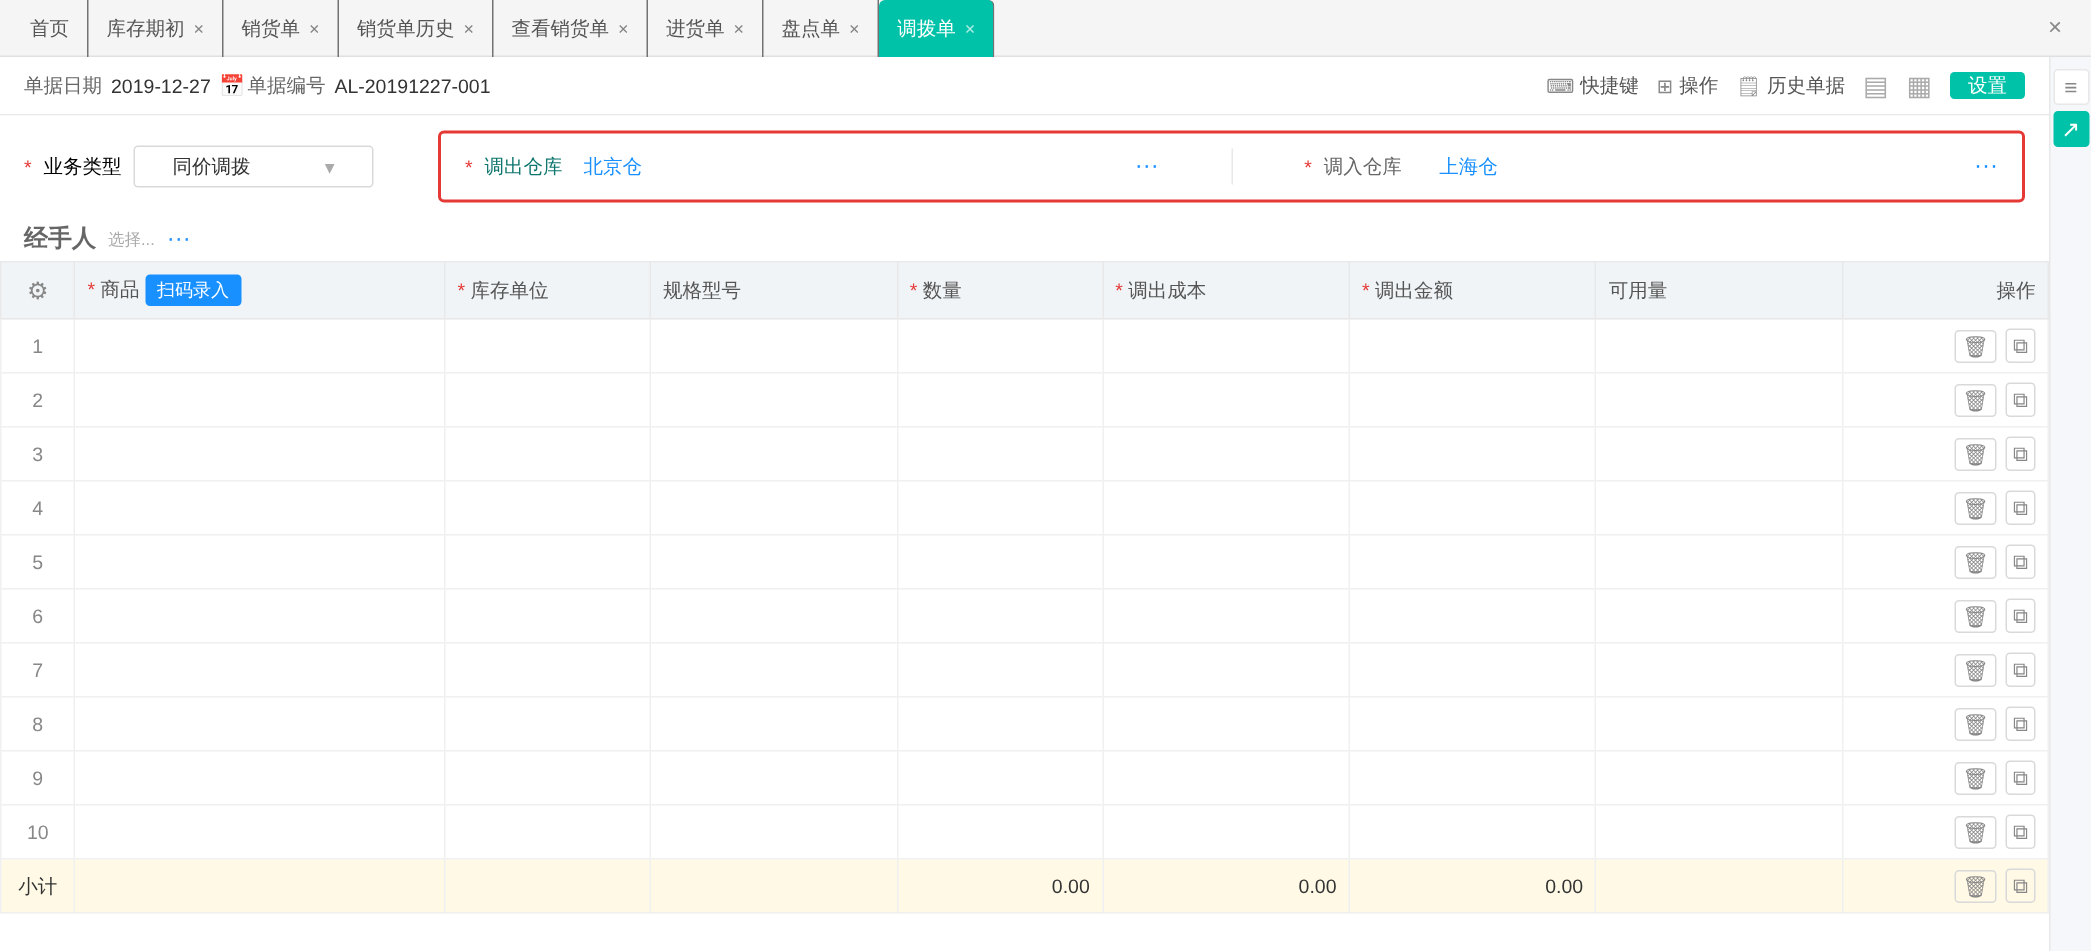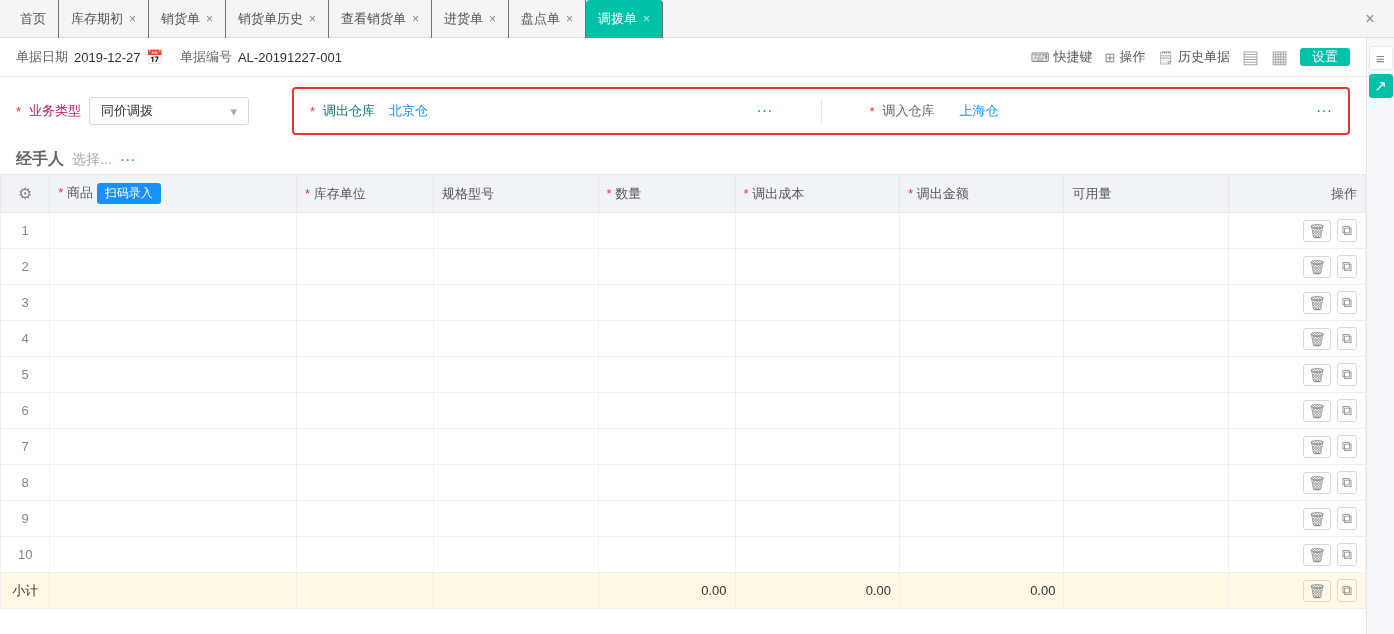--- a/index.html
+++ b/index.html
@@ -21,35 +21,35 @@
     .tab-item.active .tab-close { color: #fff; }
     .tab-bar-right {
       margin-left: auto; display: flex; align-items: center;
     }
     .window-close {
       width: 32px; height: 32px; display: flex; align-items: center; justify-content: center; cursor: pointer; font-size: 16px; color: #888;
     }
 
     
     .toolbar {
-      display: flex; align-items: center; padding: 8px 16px; border-bottom: 1px solid #e8e8e8; background: #fff; gap: 16px;
+      display: flex; align-items: center; padding: 8px 16px; border-bottom: 1px solid #e8e8e8; background: #fff; gap: 1px;
     }
     .toolbar-field { display: flex; align-items: center; gap: 6px; font-size: 13px; }
     .toolbar-label { color: #666; }
     .toolbar-value { color: #333; font-weight: 500; }
     .toolbar-icon { color: #aaa; font-size: 14px; cursor: pointer; }
     .toolbar-right { margin-left: auto; display: flex; align-items: center; gap: 12px; color: #666; font-size: 13px; }
     .toolbar-right-item { display: flex; align-items: center; gap: 4px; cursor: pointer; color: #555; }
     .toolbar-right-item .icon { color: #888; }
     .btn-settings {
       background: #00c2a8; color: #fff; border: none; padding: 0 12px; border-radius: 3px; cursor: pointer; font-size: 13px;
     }
     .form-row { display: flex; align-items: center; gap: 8px; }
     .form-select {
-      border: 1px solid #d9d9d9; border-radius: 3px; padding: 4px 11px; font-size: 13px; color: #333; min-width: 140px; display: flex; align-items: center; justify-content: space-between; cursor: pointer;
+      border: 1px solid #d9d9d9; border-radius: 3px; padding: 4px 25px; font-size: 13px; color: #333; min-width: 140px; display: flex; align-items: center; justify-content: space-between; cursor: pointer;
     }
     .form-select .arrow { color: #aaa; margin-left: 8px; }
 
     
     .highlight-box {
       border: 2px solid #e53935; border-radius: 4px; padding: 10px 16px; display: flex; align-items: center; gap: 48px; flex: 1;
     }
     .warehouse-field { display: flex; align-items: center; gap: 8px; flex: 1; }
     .warehouse-dots { color: #1890ff; cursor: pointer; margin-left: auto; font-size: 16px; }
 
@@ -138,21 +138,21 @@
       <span style="color:#aaa;font-size:18px;">▤</span>
       <span style="color:#aaa;font-size:18px;">▦</span>
       <button class="btn-settings">设置</button>
     </div>
   </div>
 
   <div style="display:flex;align-items:center;padding:10px 16px;gap:16px;background:#fff;">
 
     <div class="form-row" style="min-width:260px;">
       <span style="color:#e53935;font-size:13px;">*</span>
-      <span style="color:#be185d;font-size:13px;">业务类型</span>
+      <span style="color:#000000;font-size:13px;">业务类型</span>
       <div class="form-select" style="min-width:160px;">
         <span>同价调拨</span>
         <span class="arrow">▾</span>
       </div>
     </div>
 
     <div class="highlight-box">
 
       <div class="warehouse-field">
         <span style="color:#e53935;font-size:13px;">*</span>
@@ -168,21 +168,21 @@
         <span style="color:#666;font-size:13px;white-space:nowrap;">调入仓库</span>
         <span style="color:#1890ff;font-size:13px;margin-left:17px;">上海仓</span>
         <span style="flex:1;"></span>
         <span class="warehouse-dots">···</span>
       </div>
     </div>
   </div>
 
   <div class="form-row2">
     <span style="color:#666;font-size:16px;font-weight:bold;">经手人</span>
-    <span style="color:#aaa;font-size:14px;cursor:pointer;">选择...</span>
+    <span style="color:#aaa;font-size:11px;cursor:pointer;">选择...</span>
     <span style="color:#1890ff;font-size:16px;cursor:pointer;">···</span>
   </div>
 
   <div class="table-wrapper">
     <table>
       <thead>
         <tr>
           <th style="width:36px;text-align:center;">
             <span class="gear-icon">⚙</span>
           </th>

